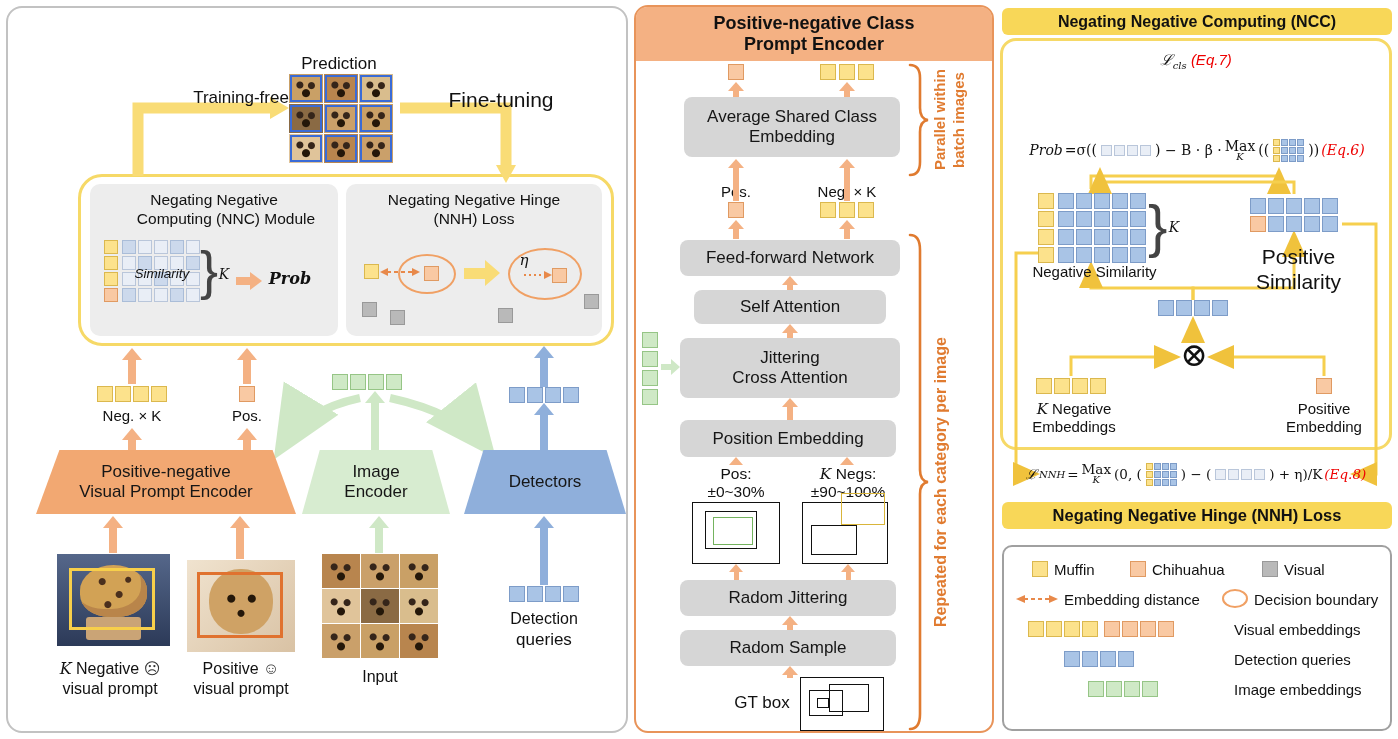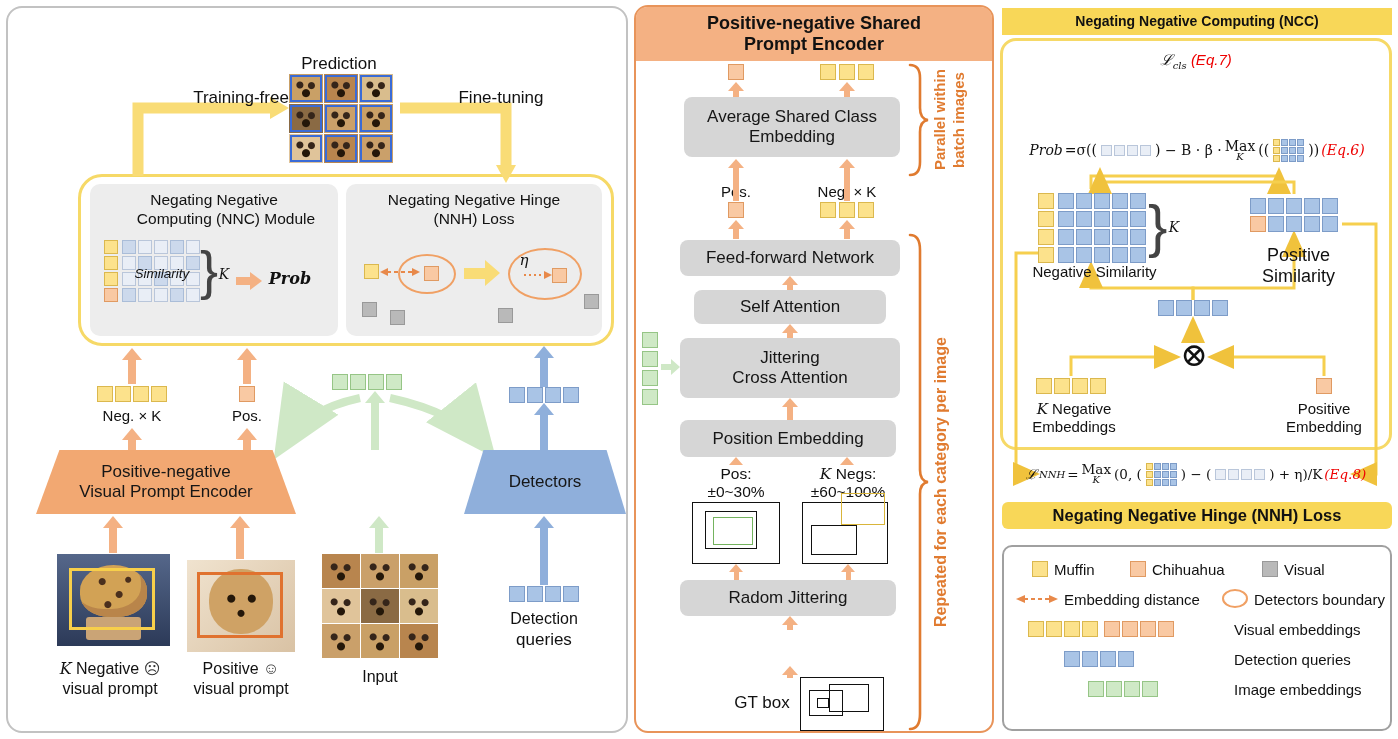--- a/index.html
+++ b/index.html
@@ -103,21 +103,21 @@
         <div class="pcell pv2"></div>
         <div class="pcell pv3"></div>
         <div class="pcell pv4"></div>
         <div class="pcell pv5"></div>
         <div class="pcell pv1"></div>
         <div class="pcell pv6"></div>
         <div class="pcell pv2"></div>
         <div class="pcell pv5"></div>
       </div>
     <div class="t" style="left:168px;top:80px;width:130px;font-size:17px">Training-free</div>
-    <div class="t" style="left:438px;top:80px;width:110px;font-size:17px">Fine-tuning</div>
+    <div class="t" style="left:438px;top:80px;width:110px;font-size:21px">Fine-tuning</div>
 
     <div class="abs" style="left:82px;top:176px;width:248px;height:152px;background:var(--moduleGray);border-radius:10px">
       <div class="t" style="left:0;top:7px;width:100%;font-size:15.5px">Negating Negative</div>
       <div class="t" style="left:12px;top:26px;width:100%;font-size:15.5px">Computing (NNC) Module</div>
       <div class="colm" style="left:14px;top:56px">
           <div class="sqc y"></div>
           <div class="sqc y"></div>
           <div class="sqc y"></div>
           <div class="sqc p"></div>
         </div>
@@ -245,20 +245,24 @@
         <div class="s"></div>
       </div>
     <div class="arr arr-up" style="left:525px;top:395px;width:22px;height:47px;--c:var(--arrowBlue)">
         <div class="h"></div>
         <div class="s"></div>
       </div>
 
     <div class="trap" style="left:28px;top:442px;width:260px;height:64px;background:var(--trapOrange);clip-path:polygon(9% 0,91% 0,100% 100%,0 100%)">
       <span>Positive-negative</span>
       <span>Visual Prompt Encoder</span>
+    </div>
+    <div class="trap" style="left:294px;top:442px;width:148px;height:64px;background:var(--trapGreen);clip-path:polygon(12% 0,88% 0,100% 100%,0 100%)">
+      <span>Image</span>
+      <span>Encoder</span>
     </div>
     <div class="trap" style="left:456px;top:442px;width:162px;height:64px;background:var(--trapBlue);clip-path:polygon(12% 0,88% 0,100% 100%,0 100%)">
       <span>Detectors</span>
     </div>
 
     <div class="arr arr-up" style="left:94px;top:508px;width:22px;height:37px;--c:var(--arrowOrange)">
         <div class="h"></div>
         <div class="s"></div>
       </div>
     <div class="arr arr-up" style="left:221px;top:508px;width:22px;height:43px;--c:var(--arrowOrange)">
@@ -307,21 +311,21 @@
         <div class="sq bl"></div>
         <div class="sq bl"></div>
         <div class="sq bl"></div>
       </div>
     <div class="t" style="left:486px;top:602px;width:100px;font-size:16px">Detection</div>
     <div class="t" style="left:486px;top:622px;width:100px;font-size:17px">queries</div>
   </div>
 
   <div class="panel" style="left:634px;top:5px;width:360px;height:728px;border:2.5px solid var(--panelBorderOrange);border-radius:14px">
     <div class="abs" style="left:0;top:0;width:100%;height:54px;background:var(--headerOrange);border-radius:11px 11px 0 0;display:flex;flex-direction:column;align-items:center;justify-content:center;font-weight:bold;font-size:18px;text-align:center">
-      <span>Positive-negative Shared</span>
+      <span>Positive-negative Class</span>
       <span>Prompt Encoder</span>
     </div>
 
     <div class="row" style="left:92px;top:57px">
         <div class="sq p"></div>
       </div>
     <div class="row3" style="left:184px;top:57px">
         <div class="sq y"></div>
         <div class="sq y"></div>
         <div class="sq y"></div>
@@ -415,21 +419,21 @@
     <div class="arr arr-up" style="left:204px;top:450px;width:14px;height:8px;--c:var(--arrowOrange);--hw:7px;--hl:8px;--sw:5px">
         <div class="h"></div>
         <div class="s"></div>
       </div>
     <div class="t" style="left:50px;top:458px;width:100px;font-size:15.5px;line-height:18px">
       <div>Pos:</div>
       <div>±0~30%</div>
     </div>
     <div class="t" style="left:160px;top:458px;width:104px;font-size:15.5px;line-height:18px">
       <div><span class="i serif">K</span><span> Negs:</span></div>
-      <div>±60~100%</div>
+      <div>±90~100%</div>
     </div>
 
     <div class="diagram" style="left:56px;top:495px;width:88px;height:62px">
       <div class="drect" style="left:12px;top:8px;width:52px;height:38px"></div>
       <div class="drect" style="left:20px;top:14px;width:40px;height:28px;border-color:#74b35e"></div>
     </div>
     <div class="diagram" style="left:166px;top:495px;width:86px;height:62px">
       <div class="drect" style="left:8px;top:22px;width:46px;height:30px"></div>
       <div class="drect" style="left:38px;top:-10px;width:44px;height:32px;border-color:#d9b53a"></div>
     </div>
@@ -441,41 +445,44 @@
         <div class="h"></div>
         <div class="s"></div>
       </div>
 
     <div class="graybox" style="left:44px;top:573px;width:216px;height:36px">
         <span>Radom Jittering</span>
       </div>
     <div class="arr arr-up" style="left:145px;top:609px;width:18px;height:14px;--c:var(--arrowOrange);--hw:8px;--hl:9px;--sw:6px">
         <div class="h"></div>
         <div class="s"></div>
+      </div>
+    <div class="graybox" style="left:44px;top:623px;width:216px;height:36px">
+        <span>Radom Sample</span>
       </div>
     <div class="arr arr-up" style="left:145px;top:659px;width:18px;height:12px;--c:var(--arrowOrange);--hw:8px;--hl:9px;--sw:6px">
         <div class="h"></div>
         <div class="s"></div>
       </div>
 
     <div class="t" style="left:96px;top:686px;width:60px;font-size:17px">GT box</div>
     <div class="diagram" style="left:164px;top:670px;width:84px;height:54px">
       <div class="drect" style="left:8px;top:12px;width:34px;height:26px"></div>
       <div class="drect" style="left:28px;top:6px;width:40px;height:28px"></div>
       <div class="drect" style="left:16px;top:20px;width:12px;height:10px"></div>
     </div>
 
     <svg class="abs" width="24" height="500" style="left:270px;top:225px">
       <path d="M4,3 Q14,3 14,18 L14,238 Q14,249 22,250 Q14,251 14,262 L14,482 Q14,497 4,497" fill="none" stroke="#e07b30" stroke-width="2.6" stroke-linecap="round"></path>
     </svg>
     <div class="vtext" style="left:296px;top:235px;width:22px;height:480px;font-size:16px">Repeated for each category per image</div>
   </div>
 
   <div class="abs" style="left:998px;top:5px;width:396px;height:729px">
-    <div class="t b" style="left:4px;top:3px;width:390px;height:27px;line-height:27px;font-size:14px;background:var(--headerYellow);border-radius:0">Negating Negative Computing (NCC)</div>
+    <div class="t b" style="left:4px;top:3px;width:390px;height:27px;line-height:27px;font-size:16px;background:var(--headerYellow);border-radius:6px">Negating Negative Computing (NCC)</div>
 
     <div class="abs" style="left:2px;top:33px;width:392px;height:412px;border:3.5px solid var(--borderYellow);border-radius:16px;background:#fff"></div>
 
     <svg class="abs" width="396" height="729" style="left:0;top:0">
       <defs>
           <marker id="mYel" markerWidth="10" markerHeight="10" refX="7" refY="4" orient="auto">
             <path d="M0,0 L9,4 L0,8 Z" fill="#f0c23c"></path>
           </marker>
         </defs>
       <g stroke="#f6cf4e" stroke-width="3" fill="none">
@@ -568,21 +575,21 @@
         <div class="sq bl"></div>
         <div class="sq bl"></div>
       </div>
     <div class="row" style="left:252px;top:211px">
         <div class="sq p"></div>
         <div class="sq bl"></div>
         <div class="sq bl"></div>
         <div class="sq bl"></div>
         <div class="sq bl"></div>
       </div>
-    <div class="t" style="left:238px;top:240px;width:125px;font-size:18px">Positive Similarity</div>
+    <div class="t" style="left:238px;top:240px;width:125px;font-size:21px">Positive Similarity</div>
 
     <div class="row" style="left:160px;top:295px">
         <div class="sq bl"></div>
         <div class="sq bl"></div>
         <div class="sq bl"></div>
         <div class="sq bl"></div>
       </div>
     <div class="t serif" style="left:179px;top:333px;width:34px;font-size:33px;line-height:34px">⊗</div>
 
     <div class="row" style="left:38px;top:373px">
@@ -653,21 +660,21 @@
         </div>
       <div class="t legend-label" style="left:280px;top:14px;width:70px;text-align:left">Visual</div>
 
       <svg class="abs" width="42" height="14" style="left:12px;top:45px">
         <line x1="8" y1="7" x2="34" y2="7" stroke="#e8894a" stroke-width="2" stroke-dasharray="4 3"></line>
         <polygon points="0,7 9,3 9,11" fill="#e8894a"></polygon>
           <polygon points="42,7 33,3 33,11" fill="#e8894a"></polygon>
       </svg>
       <div class="t legend-label" style="left:60px;top:44px;width:150px;text-align:left">Embedding distance</div>
       <div class="ellipse" style="left:218px;top:42px;width:26px;height:19px"></div>
-      <div class="t legend-label" style="left:250px;top:44px;width:140px;text-align:left">Detectors boundary</div>
+      <div class="t legend-label" style="left:250px;top:44px;width:140px;text-align:left">Decision boundary</div>
 
       <div class="row" style="left:24px;top:74px">
           <div class="sq y"></div>
           <div class="sq y"></div>
           <div class="sq y"></div>
           <div class="sq y"></div>
         </div>
       <div class="row" style="left:100px;top:74px">
           <div class="sq p"></div>
           <div class="sq p"></div>

